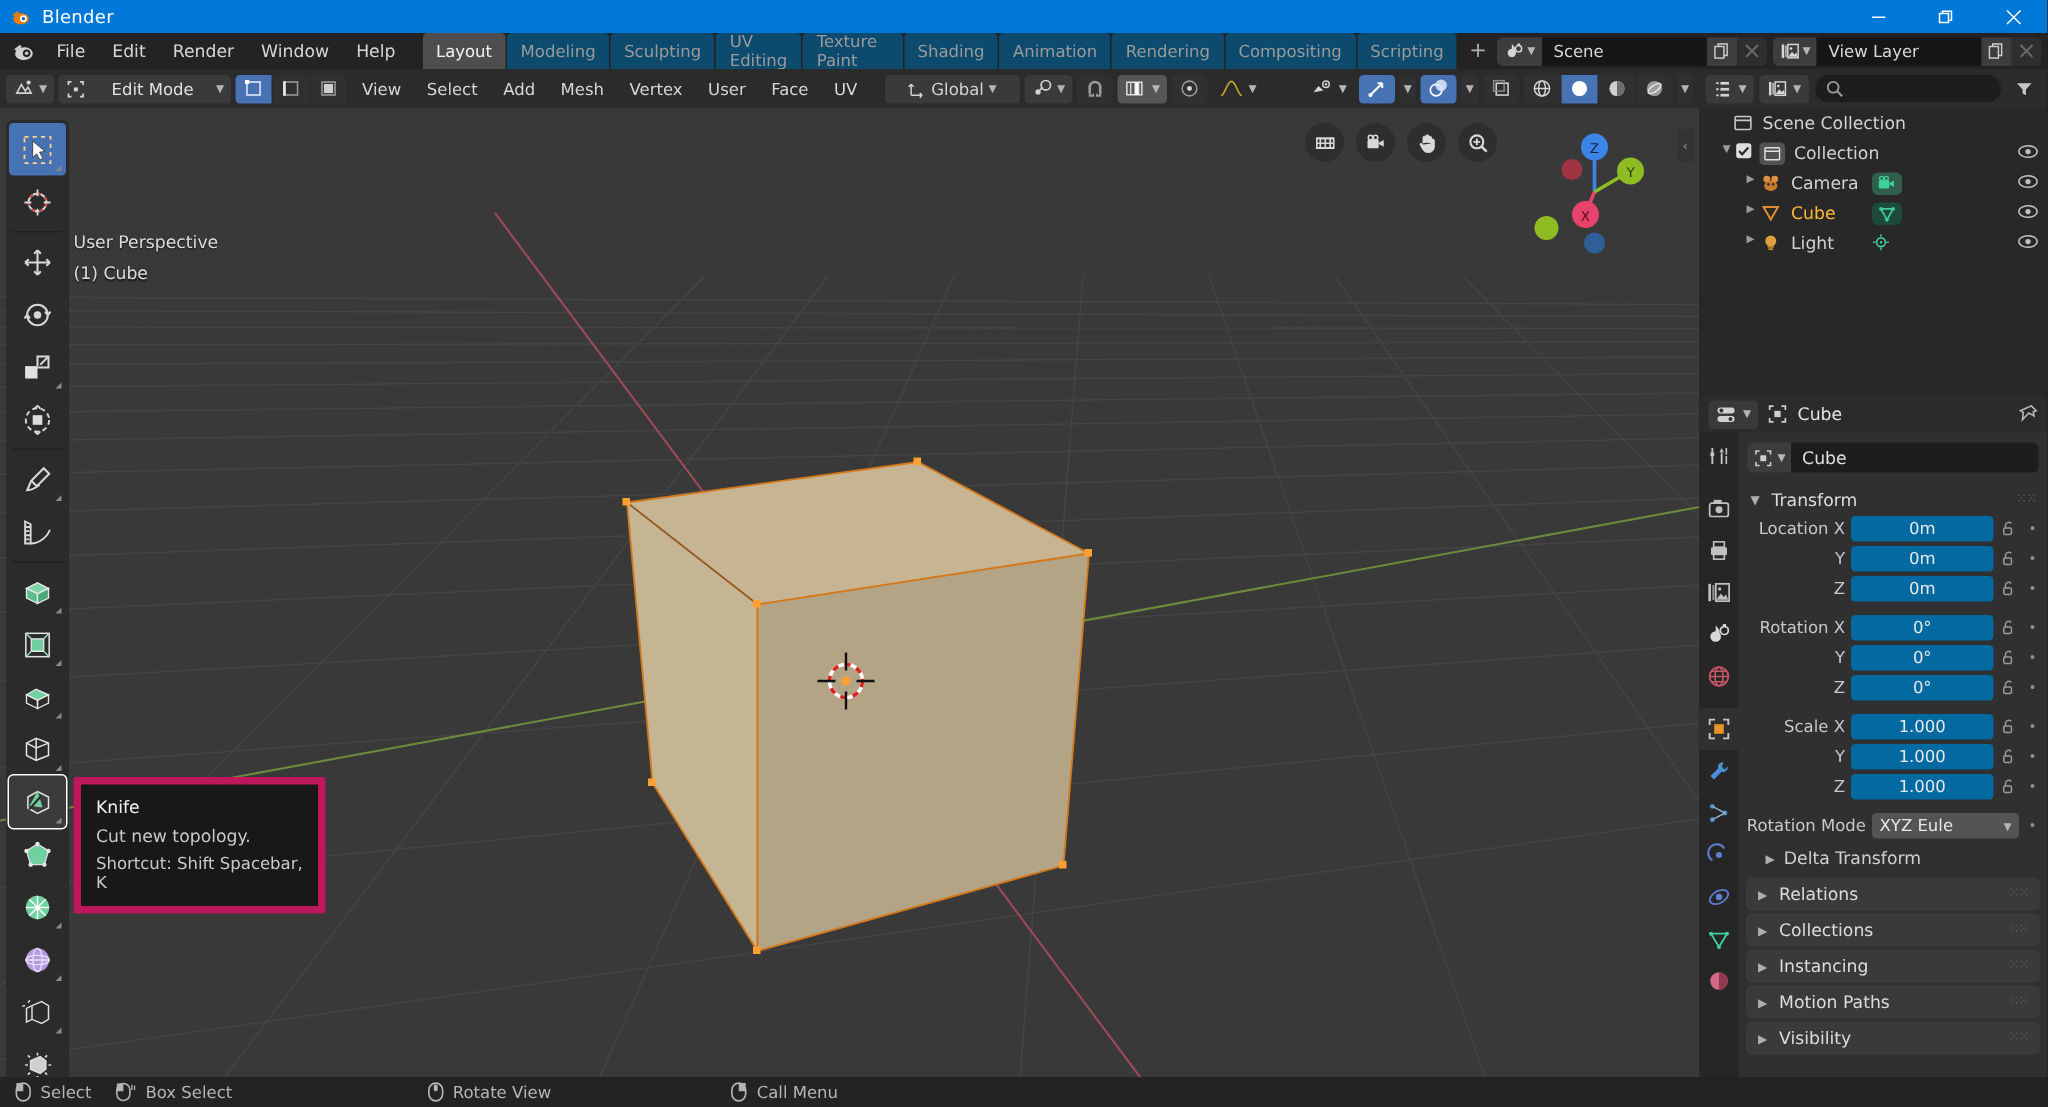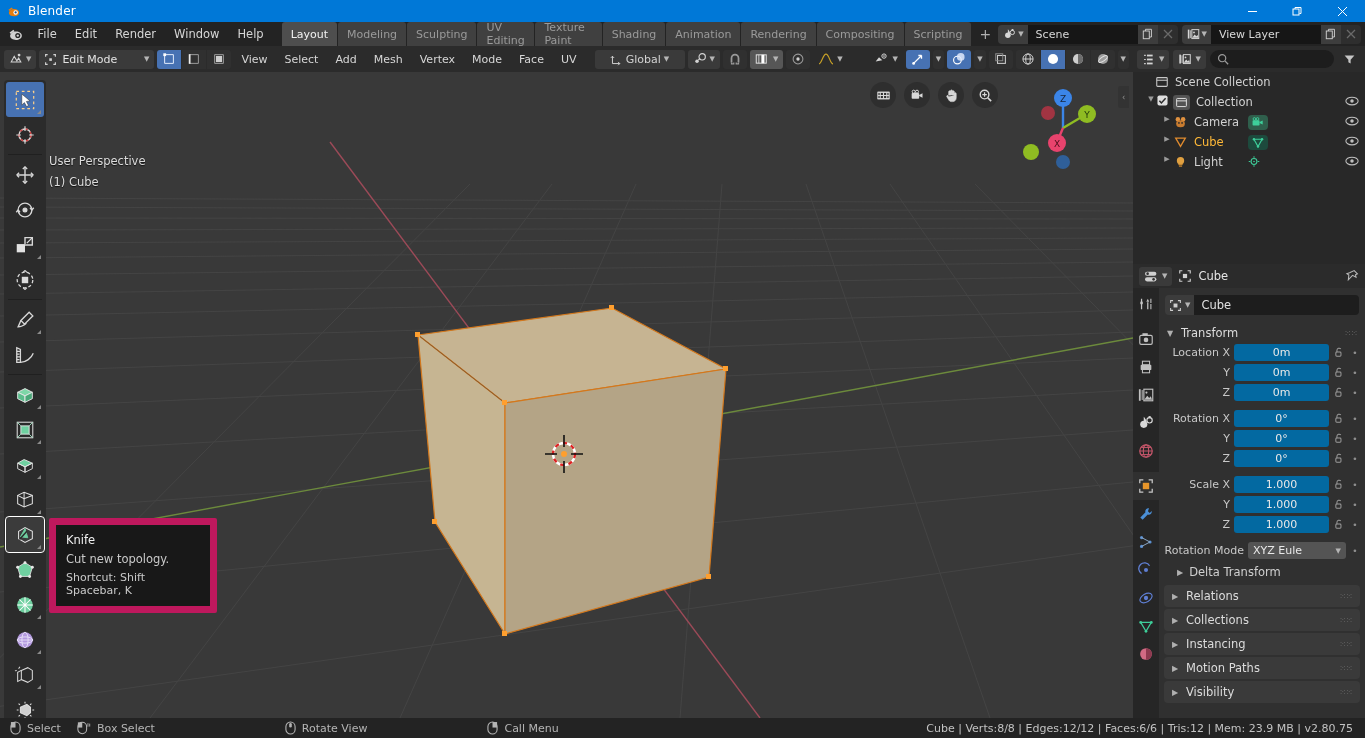--- a/index.html
+++ b/index.html
@@ -27,21 +27,21 @@
   
   .topbar {
     position: absolute; top: 22px; left: 0; width: 1365px; height: 24px;
     background: #232323; display: flex; align-items: center; padding-left: 4px;
   }
   .blender-icon { width: 26px; display:flex; align-items:center; justify-content:center; }
   .menu-item { padding: 2px 9px; font-size: 11.5px; color: #d6d6d6; border-radius: 3px; height:18px; line-height:14px;}
   .wstabs { display: flex; align-items: center; margin-left: 9px; gap: 1px; }
   .wstab {
     padding: 3px 9px; font-size: 11px; color: #9a9a9a;
-    background: #404040; border-radius: 3px 3px 0 0; height: 24px;
+    background: #0c4a6e; border-radius: 3px 3px 0 0; height: 24px;
     display:flex; align-items:center;
   }
   .wstab.active { background: #4e4e4e; color: #f2f2f2; }
   .wstab.plus { background: transparent; font-size: 14px; padding: 0 7px; color:#b0b0b0;}
   .topbar-right { margin-left: auto; display: flex; align-items: center; gap: 4px; padding-right: 4px; }
   .field-group { display: flex; align-items: center; background: #282828; border-radius: 4px; height: 19px; }
   .fg-icon { display:flex; align-items:center; gap:2px; padding: 0 4px 0 5px; background:#3d3d3d; height:19px; border-radius:4px 0 0 4px; }
   .fg-name { background: #161616; color: #d8d8d8; height: 19px; display:flex; align-items:center;
              padding: 0 8px; font-size: 11px; min-width: 110px; }
   .fg-btn { width: 20px; height:19px; display:flex; align-items:center; justify-content:center; background:#3d3d3d; }
@@ -53,21 +53,21 @@
     position: absolute; top: 46px; left: 0; width: 1133px; height: 26px;
     background: #2b2b2b; display: flex; align-items: center; padding: 0 4px; gap: 3px;
   }
   .tbtn { height: 19px; border-radius: 3px; background: #3a3a3a; display: flex; align-items: center;
           justify-content: center; padding: 0 5px; gap: 3px; color: #d3d3d3; font-size: 11px; }
   .tbtn.flat { background: transparent; }
   .tbtn.blue { background: #4772b3; }
   .tbtn.dark { background: #303030; }
   .mode-select { display:flex; align-items:center; background:#3a3a3a; border-radius:3px; height:19px;
                  padding: 0 5px; gap: 5px; min-width: 115px;}
-  .mode-select .lbl { flex: 1; font-size: 11px; color: #e2e2e2; }
+  .mode-select .lbl { flex: 1; font-size: 11px; color: #e2e2e2; margin-left: 12px; }
   .menu-txt { padding: 2px 7px; font-size: 11px; color: #d6d6d6; border-radius:3px; }
   .seg { display: flex; gap: 1px; }
   .seg .tbtn { border-radius: 0; }
   .seg .tbtn:first-child { border-radius: 3px 0 0 3px; }
   .seg .tbtn:last-child { border-radius: 0 3px 3px 0; }
   .vp-header-right { margin-left: auto; display: flex; align-items: center; gap: 3px; }
 
   
   .toolbar {
     position: absolute; top: 80px; left: 4px; width: 42px;
@@ -94,21 +94,21 @@
   .vp-nav { position:absolute; top: 10px; right: 135px; display:flex; gap: 8px; }
   .navbtn { width: 26px; height: 26px; border-radius: 50%; background: #2e2e2e;
             display:flex; align-items:center; justify-content:center; color:#d8d8d8; }
   .collapse-arrow { position:absolute; top: 14px; right: 4px; width: 11px; height: 22px;
                     background: #333; border-radius: 3px 0 0 3px; display:flex;
                     align-items:center; justify-content:center; color:#9a9a9a; font-size:8px;}
 
   
   .tooltip {
     position: absolute; left: 49px; top: 518px; width: 168px;
-    background: #181818; border: 7px solid #be185d; border-radius: 2px;
+    background: #181818; border: 5px solid #be185d; border-radius: 2px;
     padding: 8px 10px 9px 10px; z-index: 60;
   }
   .tooltip .tt-title { font-size: 11.5px; color: #f0f0f0; margin-bottom: 5px; }
   .tooltip .tt-desc  { font-size: 11.5px; color: #c9c9c9; margin-bottom: 5px; }
   .tooltip .tt-short { font-size: 11px; color: #c9c9c9; }
 
   
   .outliner {
     position:absolute; top: 46px; left: 1133px; width: 232px; height: 218px;
     background: #282828;
@@ -433,21 +433,21 @@
           <rect x="4.5" y="4.5" width="7" height="7" fill="#cfcfcf"></rect>
         </svg>
       </div>
     </div>
 
     <div class="menu-txt">View</div>
     <div class="menu-txt">Select</div>
     <div class="menu-txt">Add</div>
     <div class="menu-txt">Mesh</div>
     <div class="menu-txt">Vertex</div>
-    <div class="menu-txt">Mode</div>
+    <div class="menu-txt">User</div>
     <div class="menu-txt">Face</div>
     <div class="menu-txt">UV</div>
 
     <div class="tbtn" style="margin-left:8px; min-width:90px; justify-content:center;">
       <svg width="13" height="13" viewBox="0 0 16 16">
         <path d="M3 13V4M3 13h9M3 4l-2 2M3 4l2 2M12 13l-2-2M12 13l-2 2" stroke="#d4d4d4" stroke-width="1.2" fill="none"></path>
       </svg>
       <span>Global</span>
       <span class="caret">▼</span>
     </div>
@@ -1178,16 +1178,15 @@
     </div>
     <div class="sb-item" style="margin-left:120px;">
       <span>
         <svg width="11" height="14" viewBox="0 0 12 15">
           <rect x="1" y="1" width="10" height="13" rx="5" fill="none" stroke="#b5b5b5" stroke-width="1.2"></rect>
           <path d="M6 1h5v6H6z" fill="#b5b5b5"></path>
         </svg>
       </span>
       <span>Call Menu</span>
     </div>
-    <div class="sb-right">Cube | Verts:8/8 | Edges:12/12 | Faces:6/6 | Tris:12 | Mem: 23.9 MB | v2.80.75</div>
   </div>
 
 </div>
 
 </body></html>

